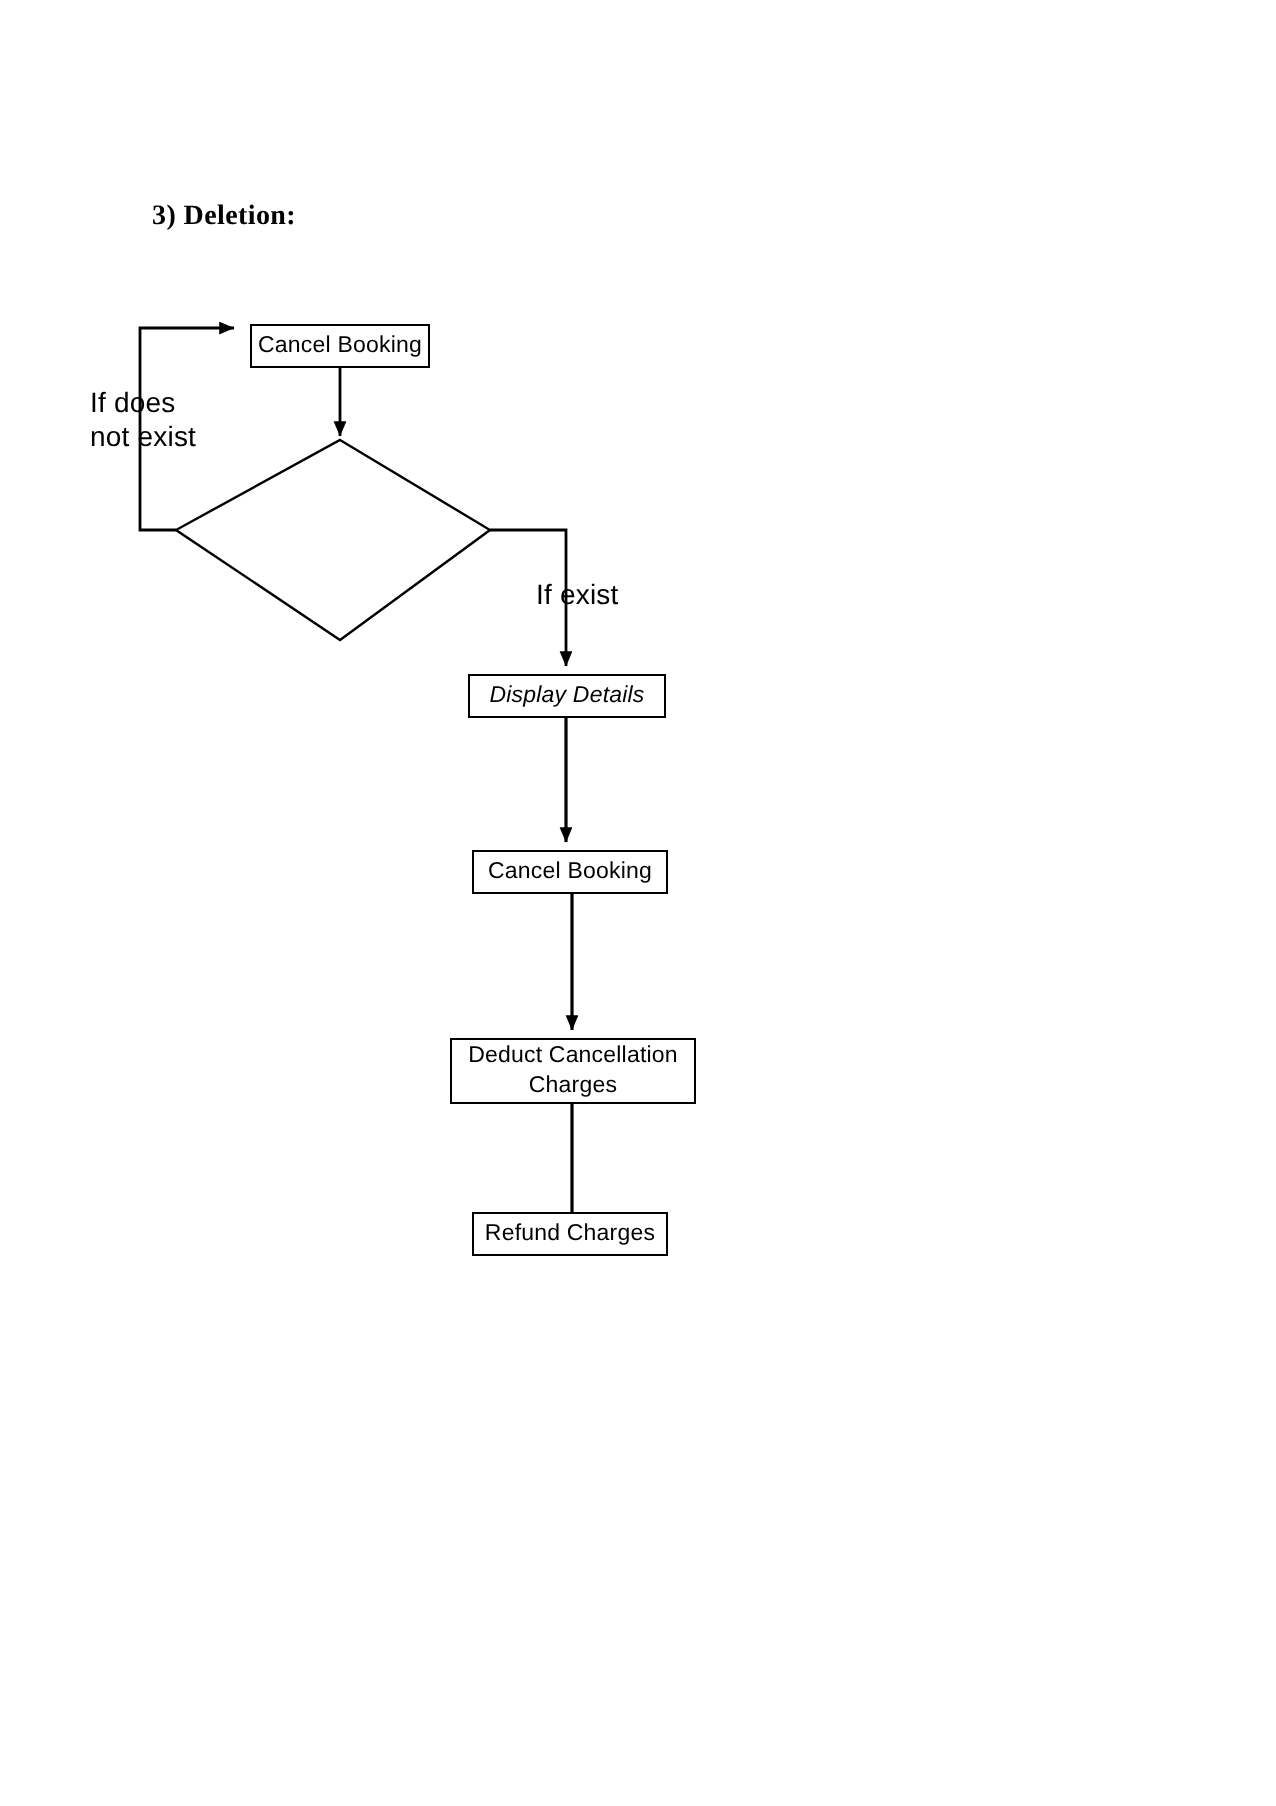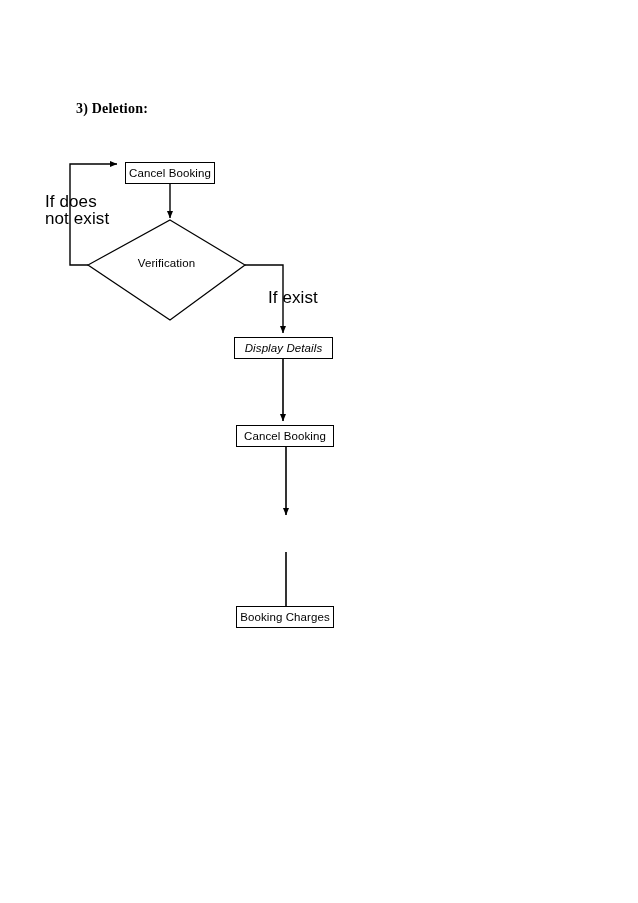--- a/index.html
+++ b/index.html
@@ -73,21 +73,21 @@
     width: 100%;
     text-align: center;
     font-family: "Liberation Sans", sans-serif;
     font-size: 11.5px;
     color: #000000;
     letter-spacing: 0.1px;
   }
   .edge-label {
     position: absolute;
     font-family: "Liberation Sans", sans-serif;
-    font-size: 17px;
+    font-size: 14px;
     line-height: 17px;
     color: #000000;
     letter-spacing: 0.1px;
     white-space: pre-line;
   }
 </style>
 </head>
 <body>
 
 <div id="page">
@@ -129,35 +129,36 @@
 
       <g>
         <polygon points="170,220 245,265 170,320 88,265" fill="#ffffff" stroke="#000000" stroke-width="1.2"></polygon>
       </g>
     </svg>
 
     <div class="node-box" style="left:125px; top:162px; width:90px; height:22px;">
       <span class="node-label">Cancel Booking</span>
     </div>
 
-    <div class="node-diamond-wrap" style="left:88px; top:220px; width:157px; height:100px;">
-      <span class="diamond-text" style="top:37px;">Verification</span>
-    </div>
 
     <div class="node-box" style="left:234px; top:337px; width:99px; height:22px;font-style:italic;">
       <span class="node-label">Display Details</span>
     </div>
 
     <div class="node-box" style="left:236px; top:425px; width:98px; height:22px;">
       <span class="node-label">Cancel Booking</span>
     </div>
 
+    <div class="node-box" style="left:225px; top:519px; width:123px; height:33px;">
+      <span class="node-label">Deduct Cancellation
+Charges</span>
+    </div>
 
     <div class="node-box" style="left:236px; top:606px; width:98px; height:22px;">
-      <span class="node-label">Booking Charges</span>
+      <span class="node-label">Refund Charges</span>
     </div>
 
     <div class="edge-label" style="left:45px; top:193px;">If does
 not exist</div>
 
     <div class="edge-label" style="left:268px; top:289px;">If exist</div>
 
   </div>
 </div>
 

